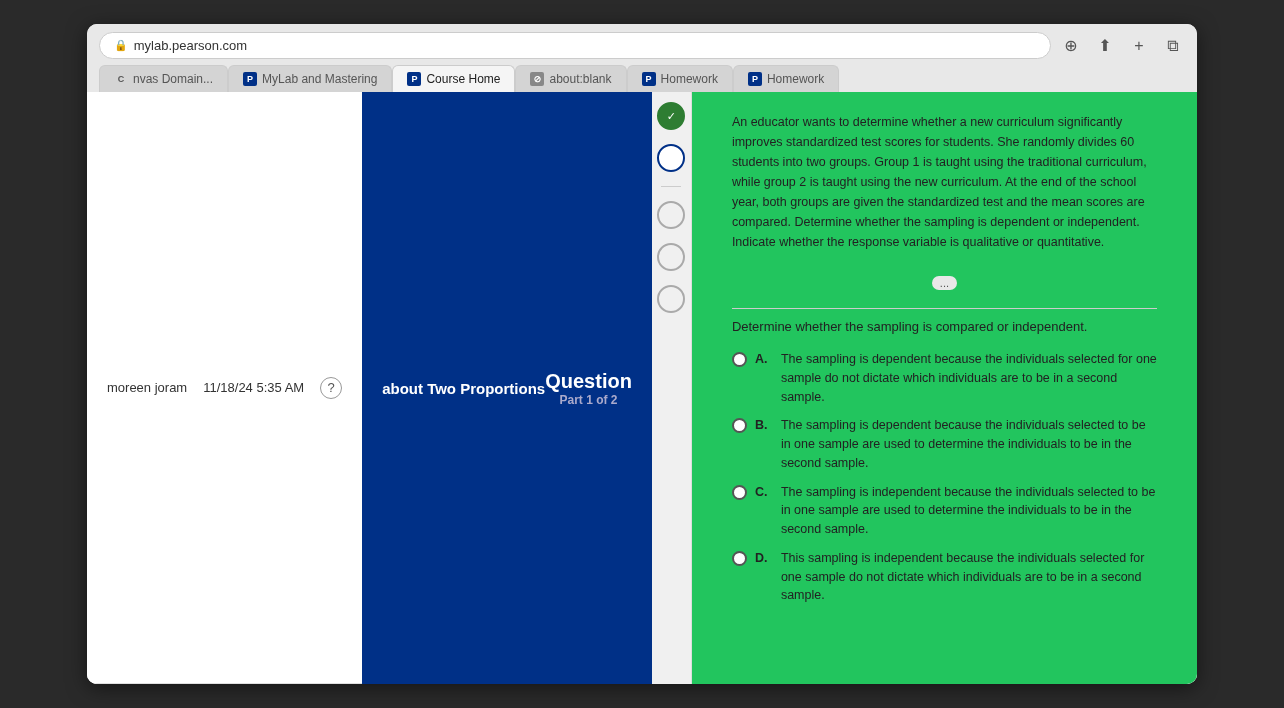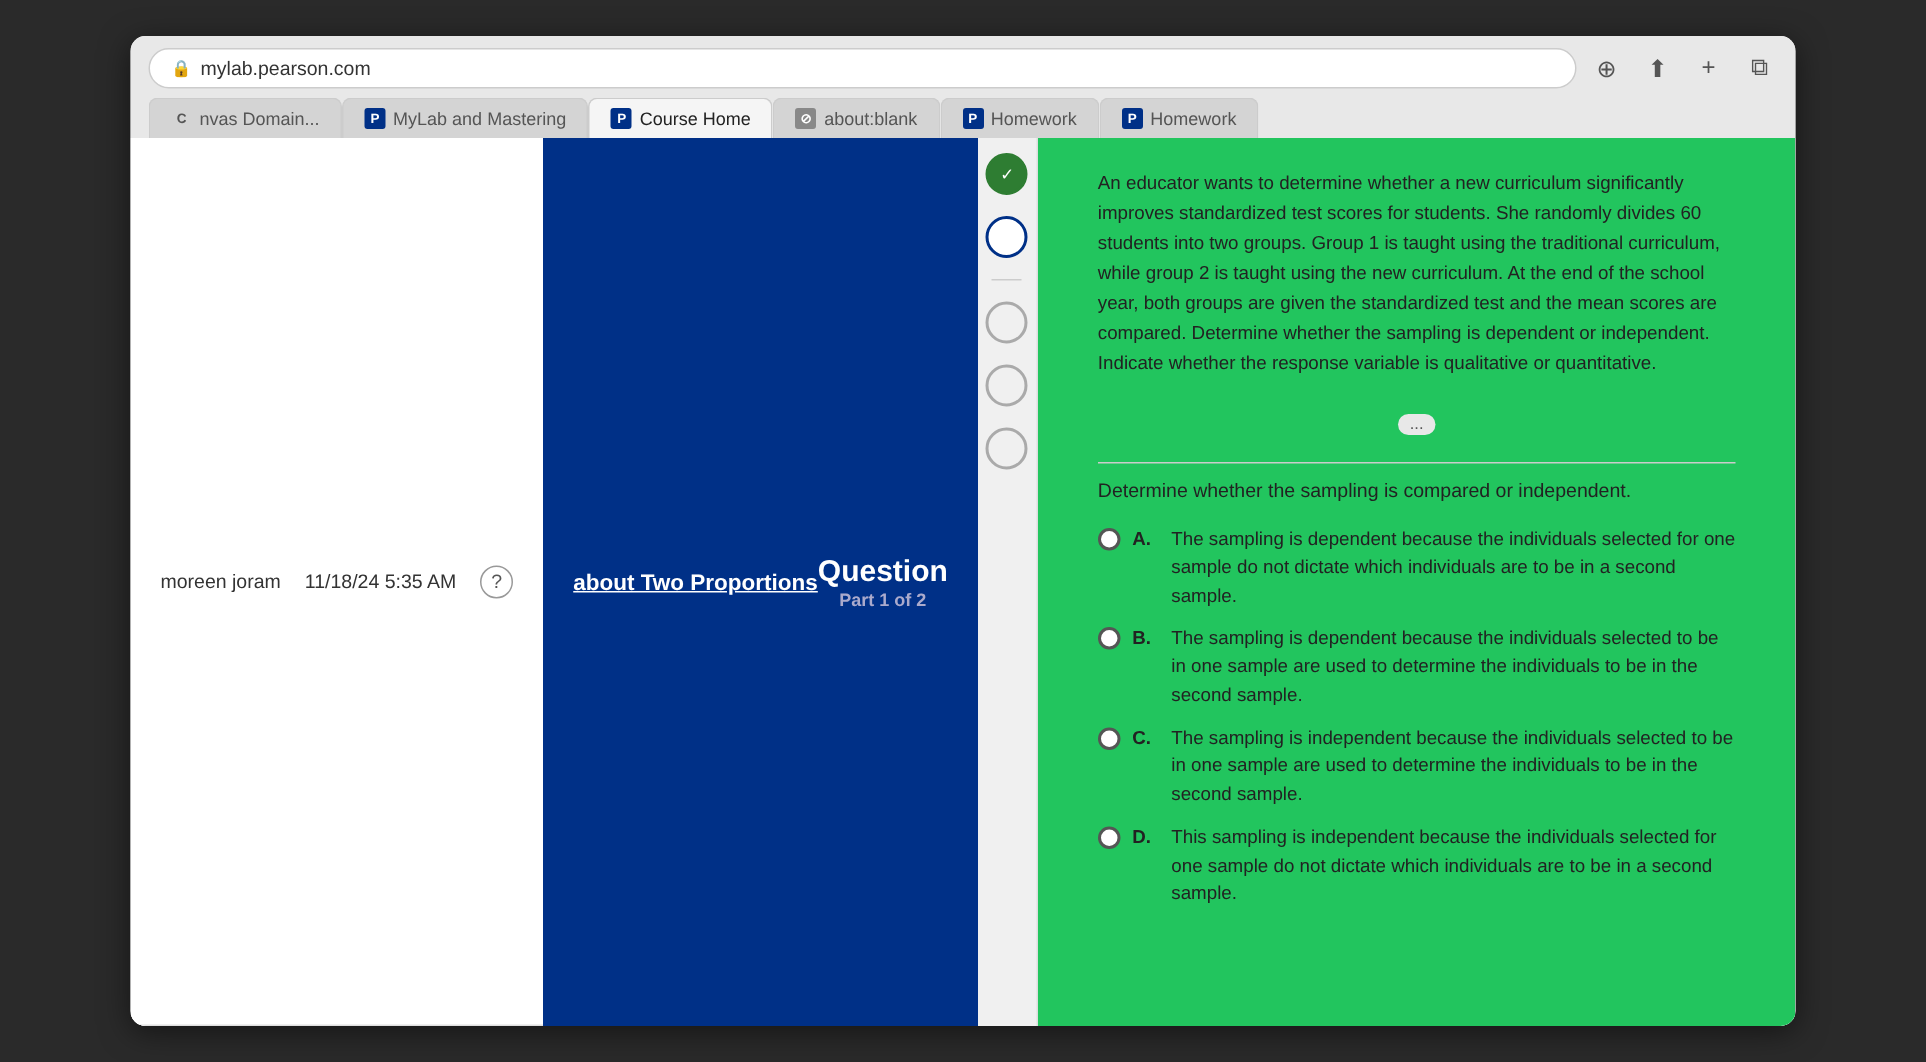--- a/index.html
+++ b/index.html
@@ -134,21 +134,20 @@
       color: white;
       padding: 10px 20px;
       display: flex;
       align-items: center;
       justify-content: space-between;
     }
     .question-header-left {
       font-size: 15px;
       font-weight: 600;
       color: white;
-      text-decoration: underline;
     }
     .question-header-center {
       text-align: center;
     }
     .question-label {
       font-size: 20px;
       font-weight: 700;
       color: white;
     }
     .question-part {

